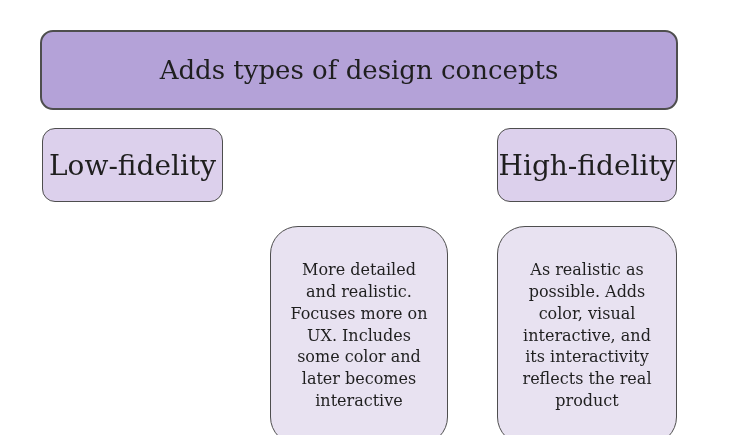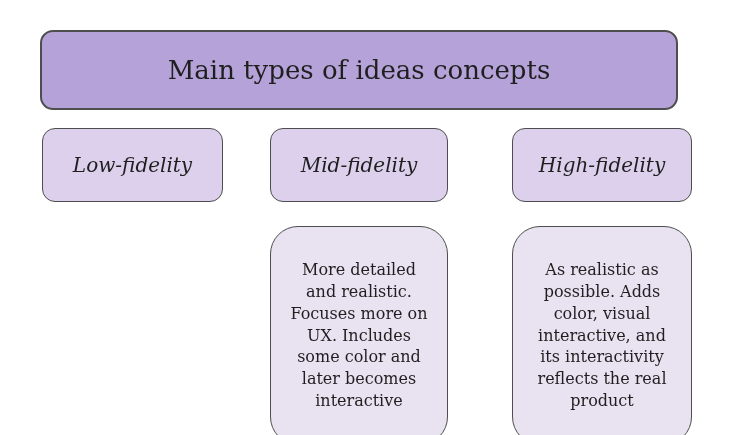--- a/index.html
+++ b/index.html
@@ -35,54 +35,50 @@
     border: 2px solid var(--border);
     border-radius: 13px;
     font-size: 26px;
   }
   .label-box {
     top: 128px;
     height: 74px;
     background: var(--label-fill);
     border: 1.5px solid var(--border);
     border-radius: 13px;
-    font-size: 20px;
-    font-style: italic;
+    font-size: 28px;
   }
   .desc-box {
     top: 226px;
     height: 219px;
     background: var(--description-fill);
     border: 1.5px solid var(--border);
     border-radius: 28px;
     font-size: 16px;
     line-height: 1.37;
     padding: 8px 10px;
   }
   .desc-box .desc-text { white-space: pre-line; }
   .col-0 { left: 42px;  width: 181px; }
   .col-1 { left: 270px; width: 178px; }
-  .col-2 { left: 512px; width: 180px; }
+  .col-2 { left: 497px; width: 180px; }
 </style>
 </head>
 <body>
 
 <div class="canvas">
 
   <div class="box header-box">
-    <span>Main types of ideas concepts</span>
+    <span>Adds types of design concepts</span>
   </div>
 
   <div class="box label-box col-0">
     <span>Low-fidelity</span>
   </div>
 
-  <div class="box label-box col-1">
-    <span>Mid-fidelity</span>
-  </div>
   <div class="box desc-box col-1">
     <span class="desc-text">More detailed
 and realistic.
 Focuses more on
 UX. Includes
 some color and
 later becomes
 interactive</span>
   </div>
 

